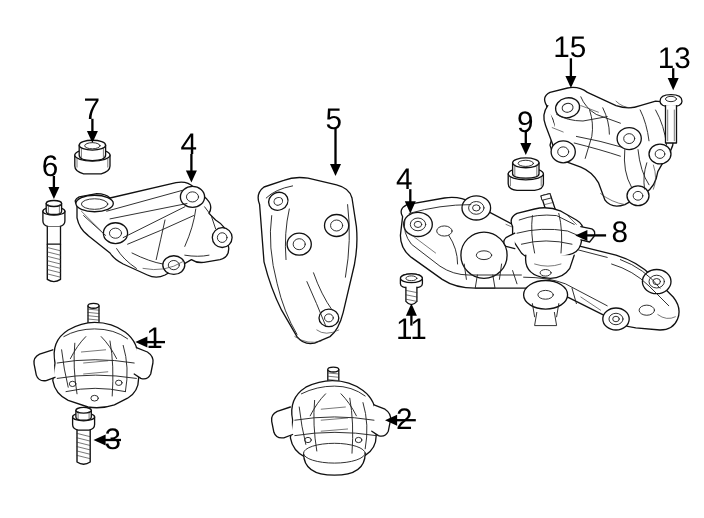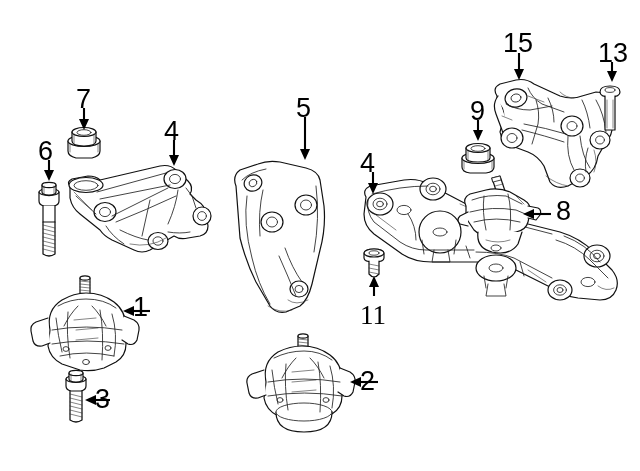--- a/index.html
+++ b/index.html
@@ -463,17 +463,17 @@
   <div class="callout-num" style="left:133px; top:294px;">1</div>
   <div class="callout-num" style="left:360px; top:368px;">2</div>
   <div class="callout-num" style="left:95px;  top:386px;">3</div>
   <div class="callout-num" style="left:164px; top:118px;">4</div>
   <div class="callout-num" style="left:296px; top:95px;">5</div>
   <div class="callout-num" style="left:38px;  top:138px;">6</div>
   <div class="callout-num" style="left:76px;  top:86px;">7</div>
   <div class="callout-num" style="left:556px; top:198px;">8</div>
   <div class="callout-num" style="left:470px; top:98px;">9</div>
   <div class="callout-num" style="left:360px; top:150px;">4</div>
-  <div class="callout-num" style="left:360px; top:302px;font-family:Liberation Serif, serif;">11</div>
+  <div class="callout-num" style="left:360px; top:286px;">11</div>
   <div class="callout-num" style="left:503px; top:30px;">15</div>
   <div class="callout-num" style="left:598px; top:40px;">13</div>
 
 </div>
 
 </body></html>

